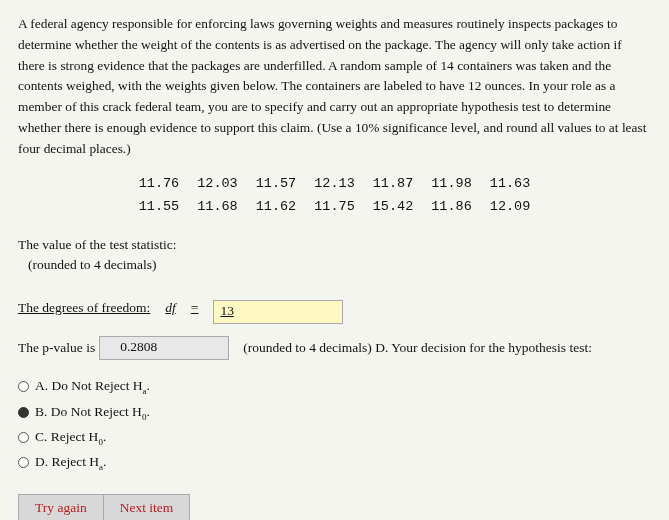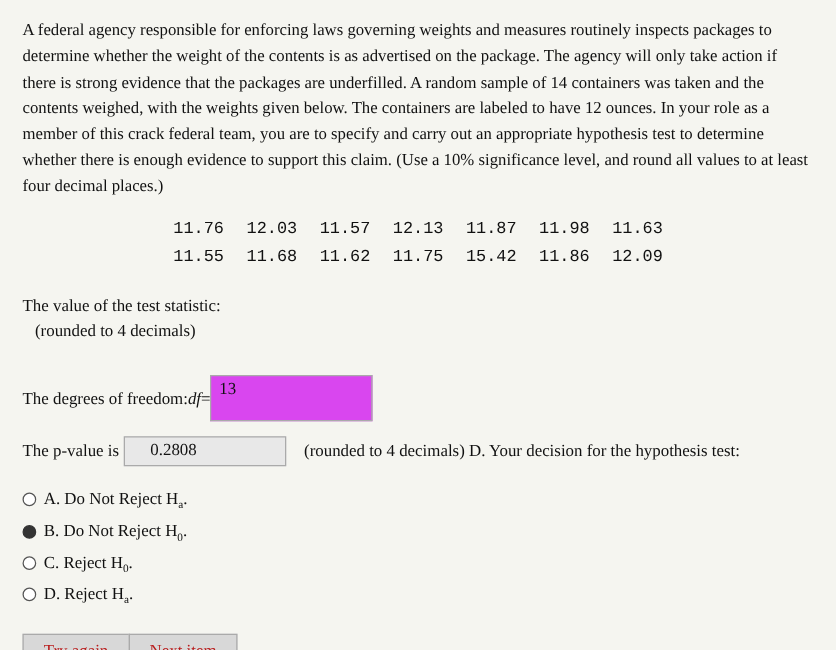--- a/index.html
+++ b/index.html
@@ -53,33 +53,33 @@
       width: 130px;
       height: 24px;
     }
     .field-note {
       margin-left: 10px;
       font-size: 13.5px;
       color: #111;
     }
     .df-row {
       display: flex;
-      align-items: center;
       margin-bottom: 12px;
       font-size: 13.5px;
-      gap: 0;
+      gap: 15px;
+      text-decoration: underline;
     }
     .df-box {
       border: 1px solid #aaa;
-      background: #d946ef;
+      background: #fef9c3;
       padding: 2px 6px;
       font-size: 13.5px;
       font-family: Georgia, serif;
       width: 130px;
-      height: 37px;
+      height: 24px;
       display: inline-block;
     }
     .pval-row {
       display: flex;
       align-items: center;
       margin-bottom: 14px;
       font-size: 13.5px;
       gap: 4px;
     }
     .pval-box {

